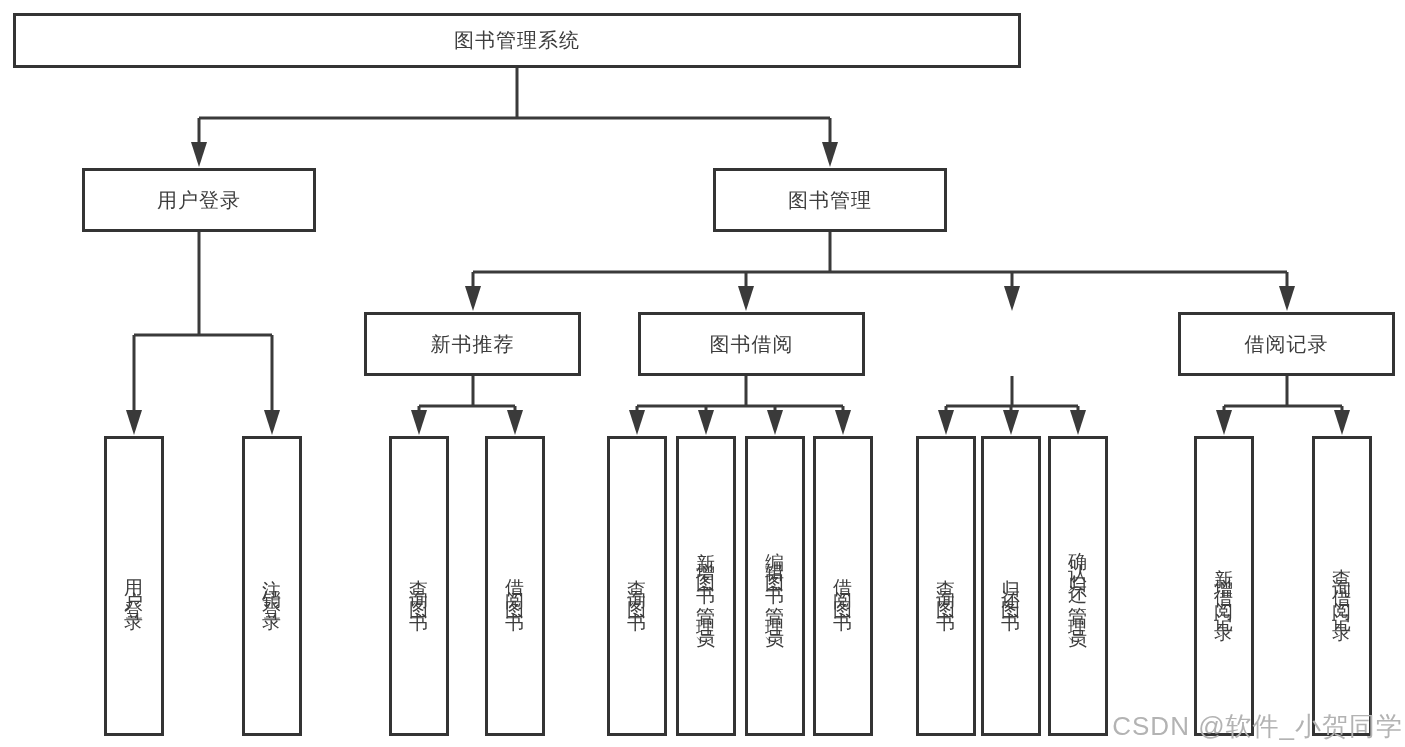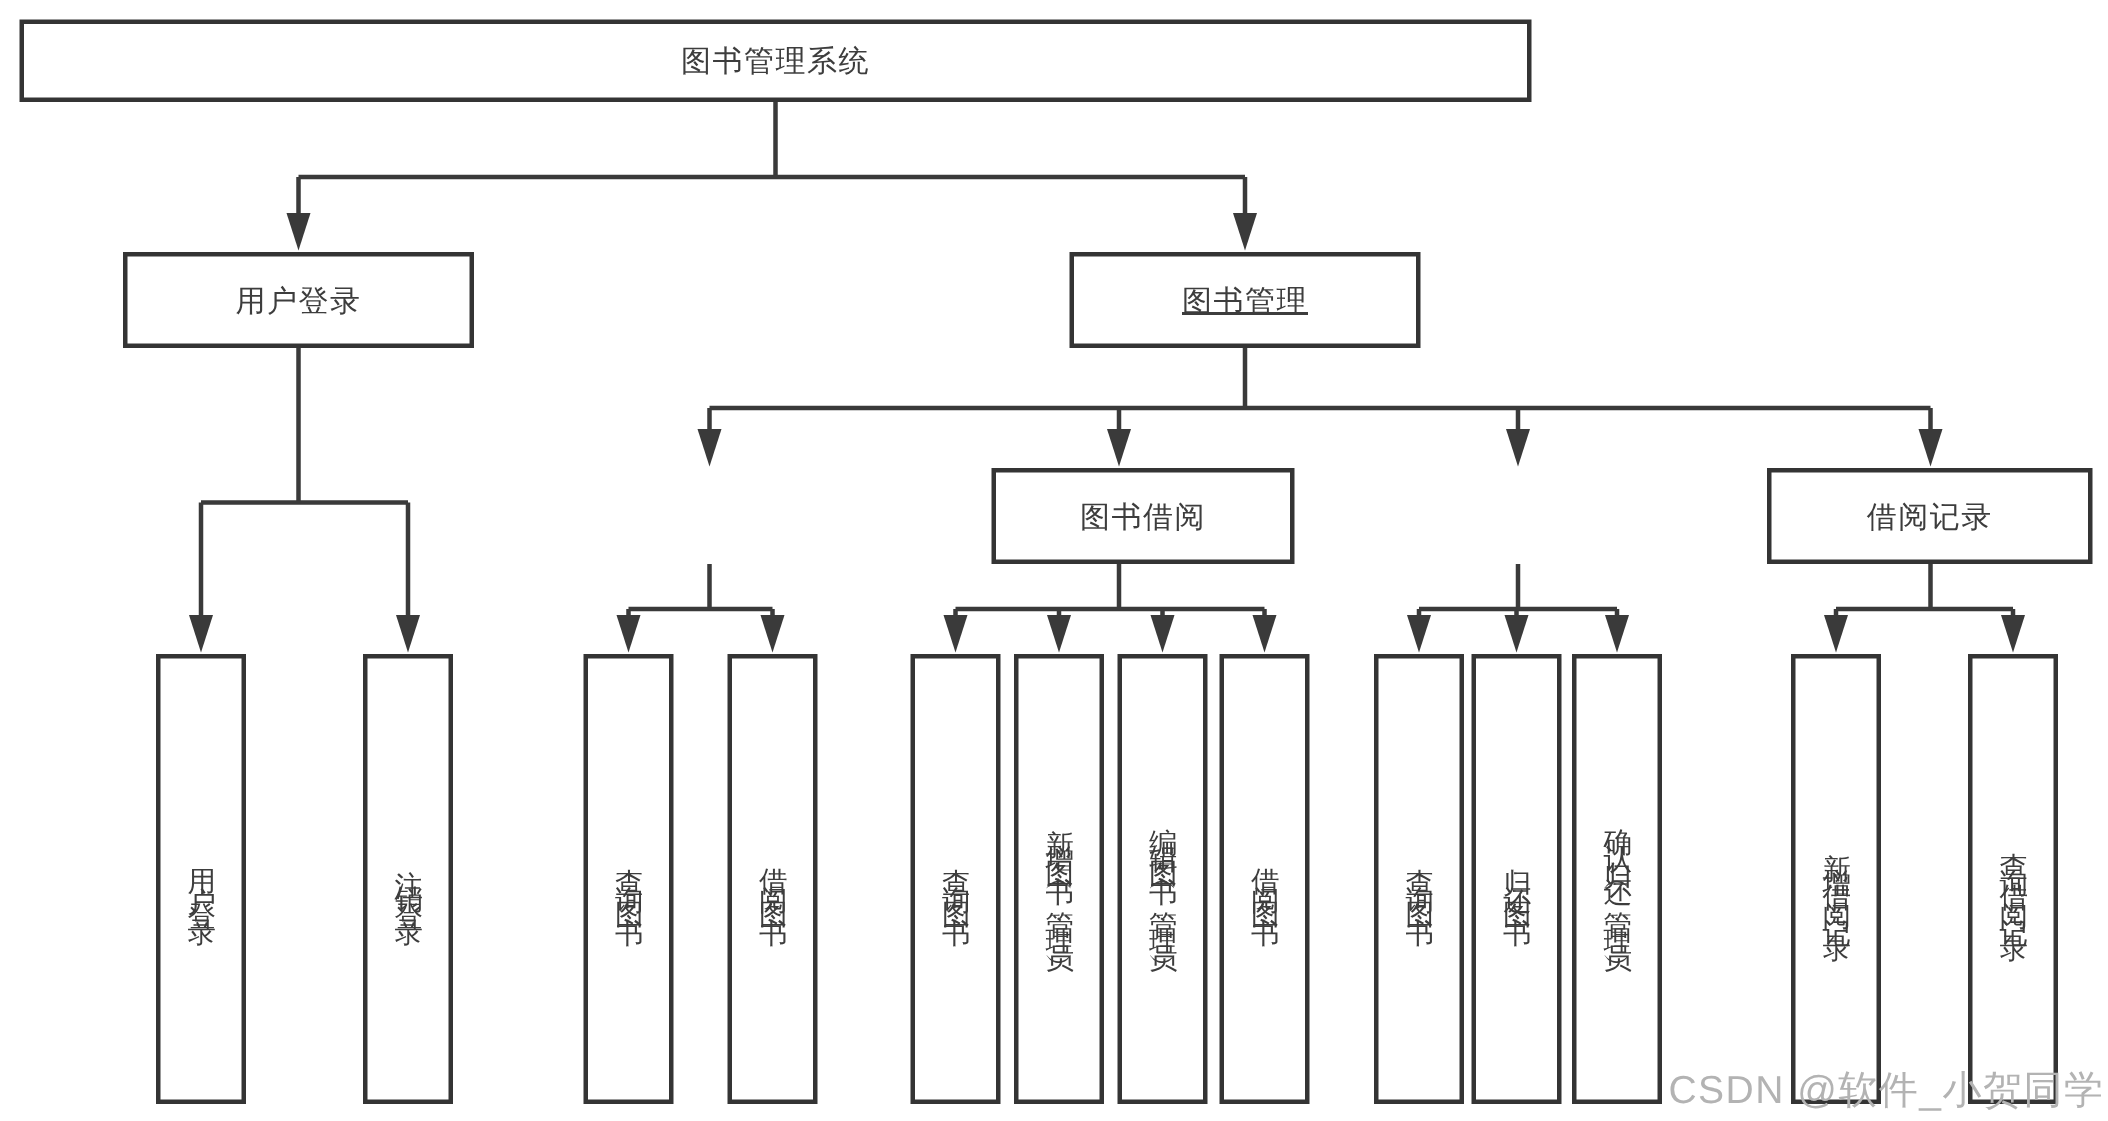--- a/index.html
+++ b/index.html
@@ -86,25 +86,28 @@
     </g>
   </svg>
 
   <div class="node h" style="left:13px; top:13px; width:1008px; height:55px;">
     <span>图书管理系统</span>
   </div>
 
   <div class="node h" style="left:82px; top:168px; width:234px; height:64px;">
     <span>用户登录</span>
   </div>
-  <div class="node h" style="left:713px; top:168px; width:234px; height:64px;text-decoration:underline;">
+  <div class="node h" style="left:713px; top:168px; width:234px; height:64px;">
     <span>图书管理</span>
   </div>
 
-  <div class="node h" style="left:661px; top:312px; width:202px; height:64px;">
+  <div class="node h" style="left:364px; top:312px; width:217px; height:64px;">
+    <span>新书推荐</span>
+  </div>
+  <div class="node h" style="left:638px; top:312px; width:227px; height:64px;">
     <span>图书借阅</span>
   </div>
   <div class="node h" style="left:1178px; top:312px; width:217px; height:64px;">
     <span>借阅记录</span>
   </div>
 
   <div class="node leaf" style="left:104px;">
     <span class="vtext">用户登录</span>
   </div>
   <div class="node leaf" style="left:242px;">

